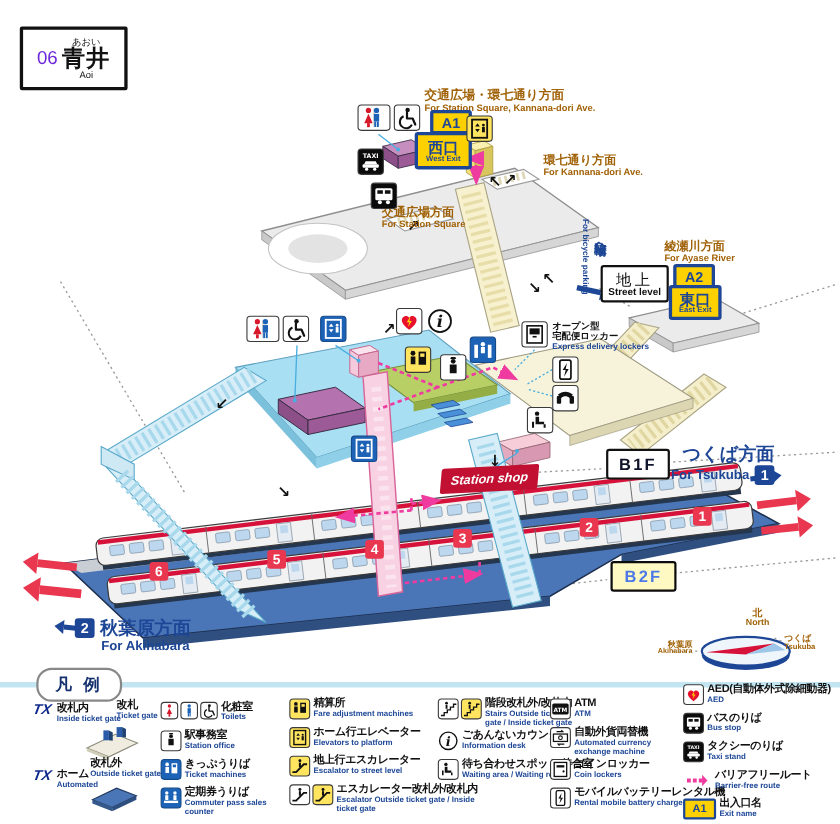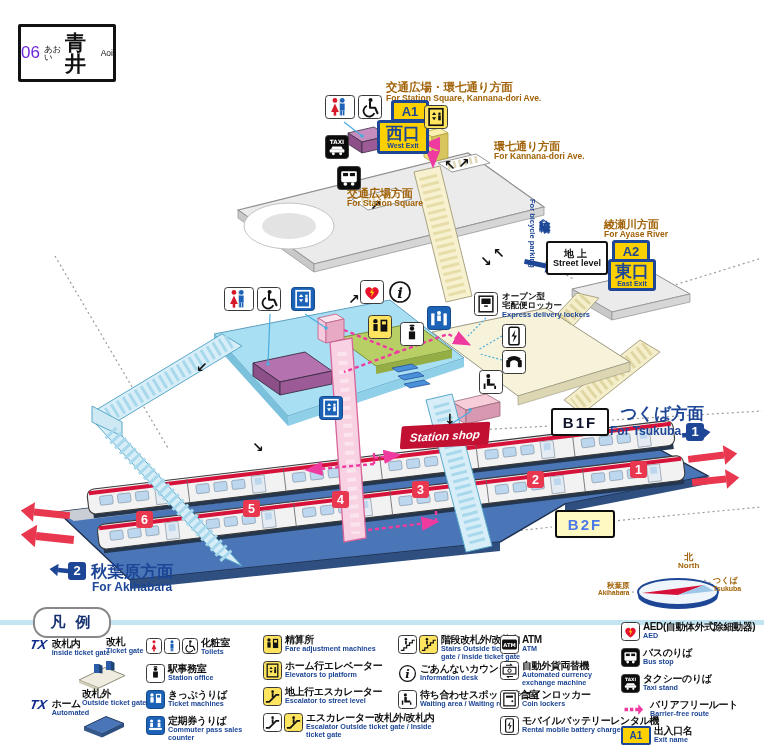--- a/index.html
+++ b/index.html
@@ -5,42 +5,42 @@
   html,body{margin:0;padding:0;background:#fff;}
   .stage{position:relative;width:764px;height:749px;background:#fff;overflow:hidden;
          font-family:"Liberation Sans","DejaVu Sans",sans-serif;color:#111;}
   .art{position:absolute;inset:0;}
   .art svg{position:absolute;left:0;top:0;}
 
   
   .sign{position:absolute;left:18px;top:24px;width:92px;height:52px;background:#fff;
         border:3px solid #111;border-radius:2px;display:flex;align-items:center;justify-content:center;gap:4px;}
   .sign .num{font-size:17px;color:#6d28d9;}
-  .sign .mid{display:flex;flex-direction:row;align-items:center;line-height:1;}
+  .sign .mid{display:flex;flex-direction:column;align-items:center;line-height:1;}
   .sign .kana{font-size:8.5px;}
   .sign .kanji{font-size:21px;font-weight:bold;letter-spacing:1px;}
   .sign .romaji{font-size:8.5px;}
 
   
   .jlabel{position:absolute;color:#a16207;line-height:1.1;white-space:nowrap;}
   .jlabel .ja{font-weight:bold;font-size:11.5px;}
   .jlabel .en{font-size:8.5px;font-weight:bold;}
 
   
   .ebox{position:absolute;background:#fdd000;border:3px solid #1d4696;border-radius:3px;color:#1d4696;
         font-weight:bold;text-align:center;display:flex;flex-direction:column;align-items:center;justify-content:center;line-height:1;}
   .abox{width:32px;height:16px;font-size:13px;}
   .exitbox{width:42px;height:26px;}
-  .exitbox .ja{font-size:17px;}
+  .exitbox .ja{font-size:14px;}
   .exitbox .en{font-size:7px;}
 
   .lvlbox{position:absolute;background:#fff;border:2.5px solid #111;border-radius:3px;text-align:center;
           display:flex;flex-direction:column;align-items:center;justify-content:center;line-height:1;}
   .street{width:58px;height:30px;color:#111;}
-  .street .ja{font-size:10px;font-weight:bold;letter-spacing:3px;}
+  .street .ja{font-size:14px;font-weight:normal;letter-spacing:3px;}
   .street .en{font-size:9px;font-weight:bold;}
   .fbox{font-weight:bold;font-size:15px;letter-spacing:2px;}
   .b1f{left:551px;top:408px;width:54px;height:24px;color:#10142a;}
   .b2f{left:555px;top:510px;width:56px;height:24px;background:#fef9c3;border:2.5px solid #0c0c0c;color:#4d79e8;}
 
   .vja{position:absolute;writing-mode:vertical-rl;color:#1d4696;font-weight:bold;font-size:11px;letter-spacing:1px;}
   .ven{position:absolute;writing-mode:vertical-rl;color:#1d4696;font-weight:bold;font-size:7.5px;}
 
   .pbadge{width:18px;height:18px;background:#1d4696;color:#fff;border-radius:3px;font-size:13px;font-weight:bold;
           display:inline-flex;align-items:center;justify-content:center;}

